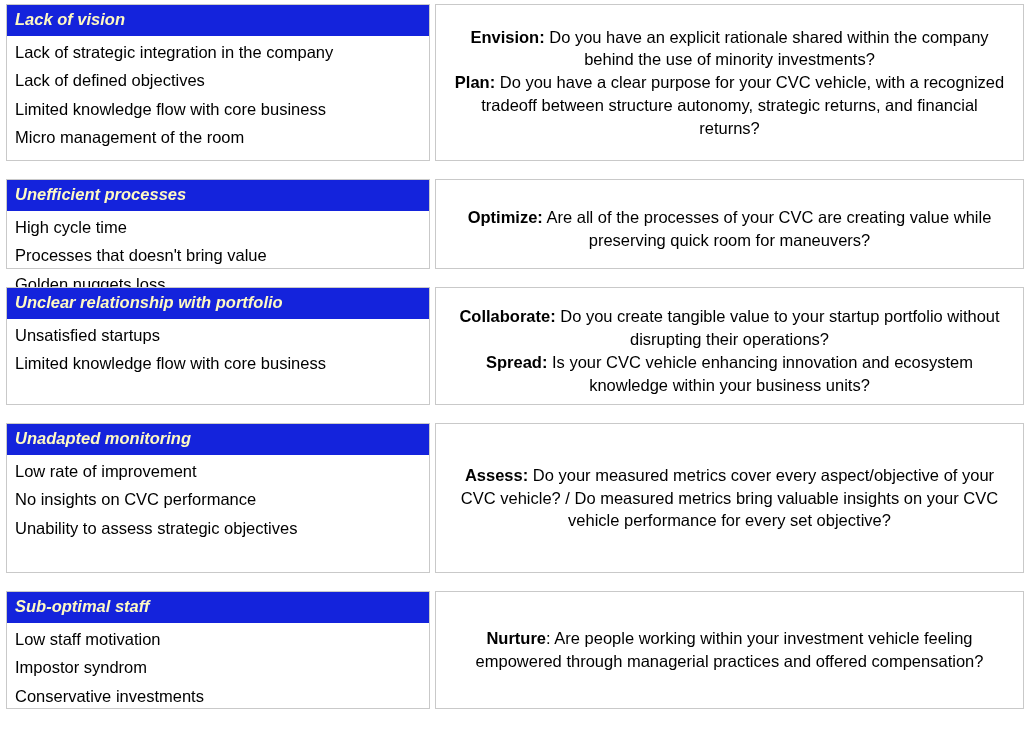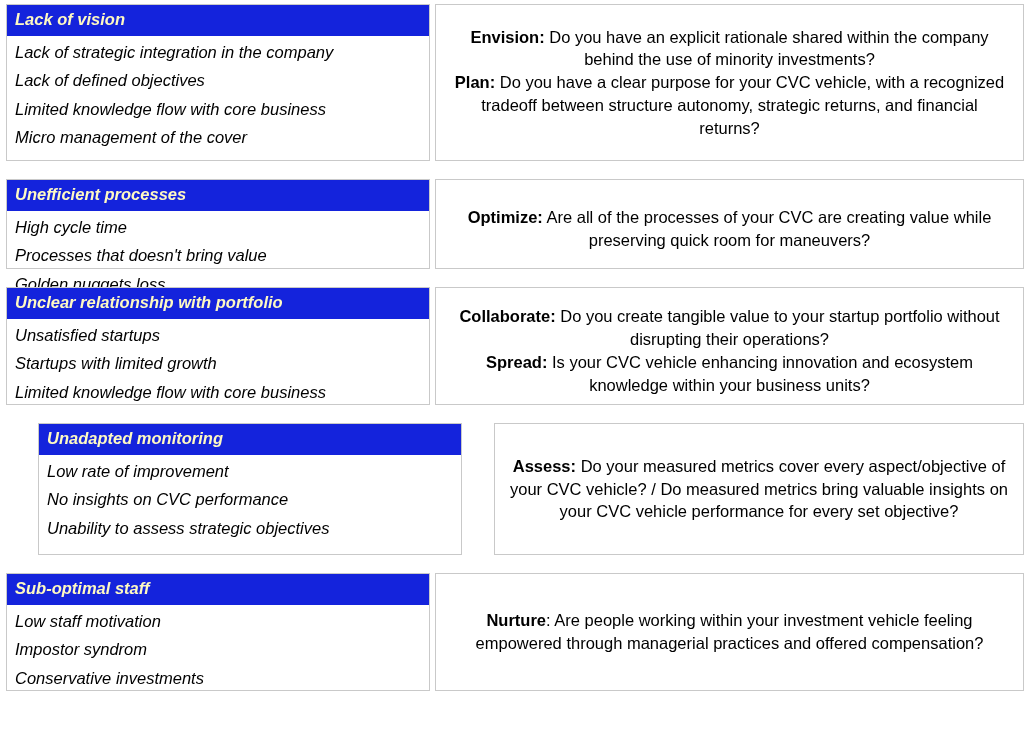--- a/index.html
+++ b/index.html
@@ -39,21 +39,20 @@
     font-weight: bold;
     font-size: 16.5px;
     line-height: 1.2;
     padding: 5px 8px 6px 8px;
     font-style: italic;
   }
   .prob-list {
     padding: 2px 0 3px 0;
   }
   .prob-item {
-    font-style: italic;
     font-size: 16.5px;
     line-height: 1.0;
     padding: 6px 8px 6px 8px;
     color: #000000;
     white-space: nowrap;
   }
   .right-col {
     flex: 1 1 auto;
     margin-left: 5px;
     border: 1px solid #c9c9c9;
@@ -69,37 +68,37 @@
     font-size: 16.5px;
     line-height: 1.38;
   }
   .question .lead {
     font-weight: bold;
   }
   
   .row-1 .left-col, .row-1 .right-col { height: 157px; }
   .row-2 .left-col, .row-2 .right-col { height: 90px; }
   .row-3 .left-col, .row-3 .right-col { height: 118px; }
-  .row-4 .left-col, .row-4 .right-col { height: 132px; margin-left: 32px; }
+  .row-4 .left-col, .row-4 .right-col { height: 150px; }
   .row-5 .left-col, .row-5 .right-col { height: 118px; }
   .row-2 .right-col, .row-3 .right-col { padding-top: 16px; }
 </style>
 </head>
 <body>
 
 <div class="board">
 
   <div class="row row-1">
     <div class="left-col">
       <div class="prob-header">Lack of vision</div>
       <div class="prob-list">
         <div class="prob-item">Lack of strategic integration in the company</div>
         <div class="prob-item">Lack of defined objectives</div>
         <div class="prob-item">Limited knowledge flow with core business</div>
-        <div class="prob-item">Micro management of the cover</div>
+        <div class="prob-item">Micro management of the room</div>
       </div>
     </div>
     <div class="right-col">
       <div class="question">
         <span class="q-block"><span class="lead">Envision:</span><span> Do you have an explicit rationale shared within the company behind the use of minority investments?</span></span>
         <br>
         <span class="q-block"><span class="lead">Plan:</span><span> Do you have a clear purpose for your CVC vehicle, with a recognized tradeoff between structure autonomy, strategic returns, and financial returns?</span></span>
       </div>
     </div>
   </div>
@@ -118,21 +117,20 @@
         <span class="q-block"><span class="lead">Optimize:</span><span> Are all of the processes of your CVC are creating value while preserving quick room for maneuvers?</span></span>
       </div>
     </div>
   </div>
 
   <div class="row row-3">
     <div class="left-col">
       <div class="prob-header">Unclear relationship with portfolio</div>
       <div class="prob-list">
         <div class="prob-item">Unsatisfied startups</div>
-        <div class="prob-item">Startups with limited growth</div>
         <div class="prob-item">Limited knowledge flow with core business</div>
       </div>
     </div>
     <div class="right-col">
       <div class="question">
         <span class="q-block"><span class="lead">Collaborate:</span><span> Do you create tangible value to your startup portfolio without disrupting their operations?</span></span>
         <br>
         <span class="q-block"><span class="lead">Spread:</span><span> Is your CVC vehicle enhancing innovation and ecosystem knowledge within your business units?</span></span>
       </div>
     </div>

